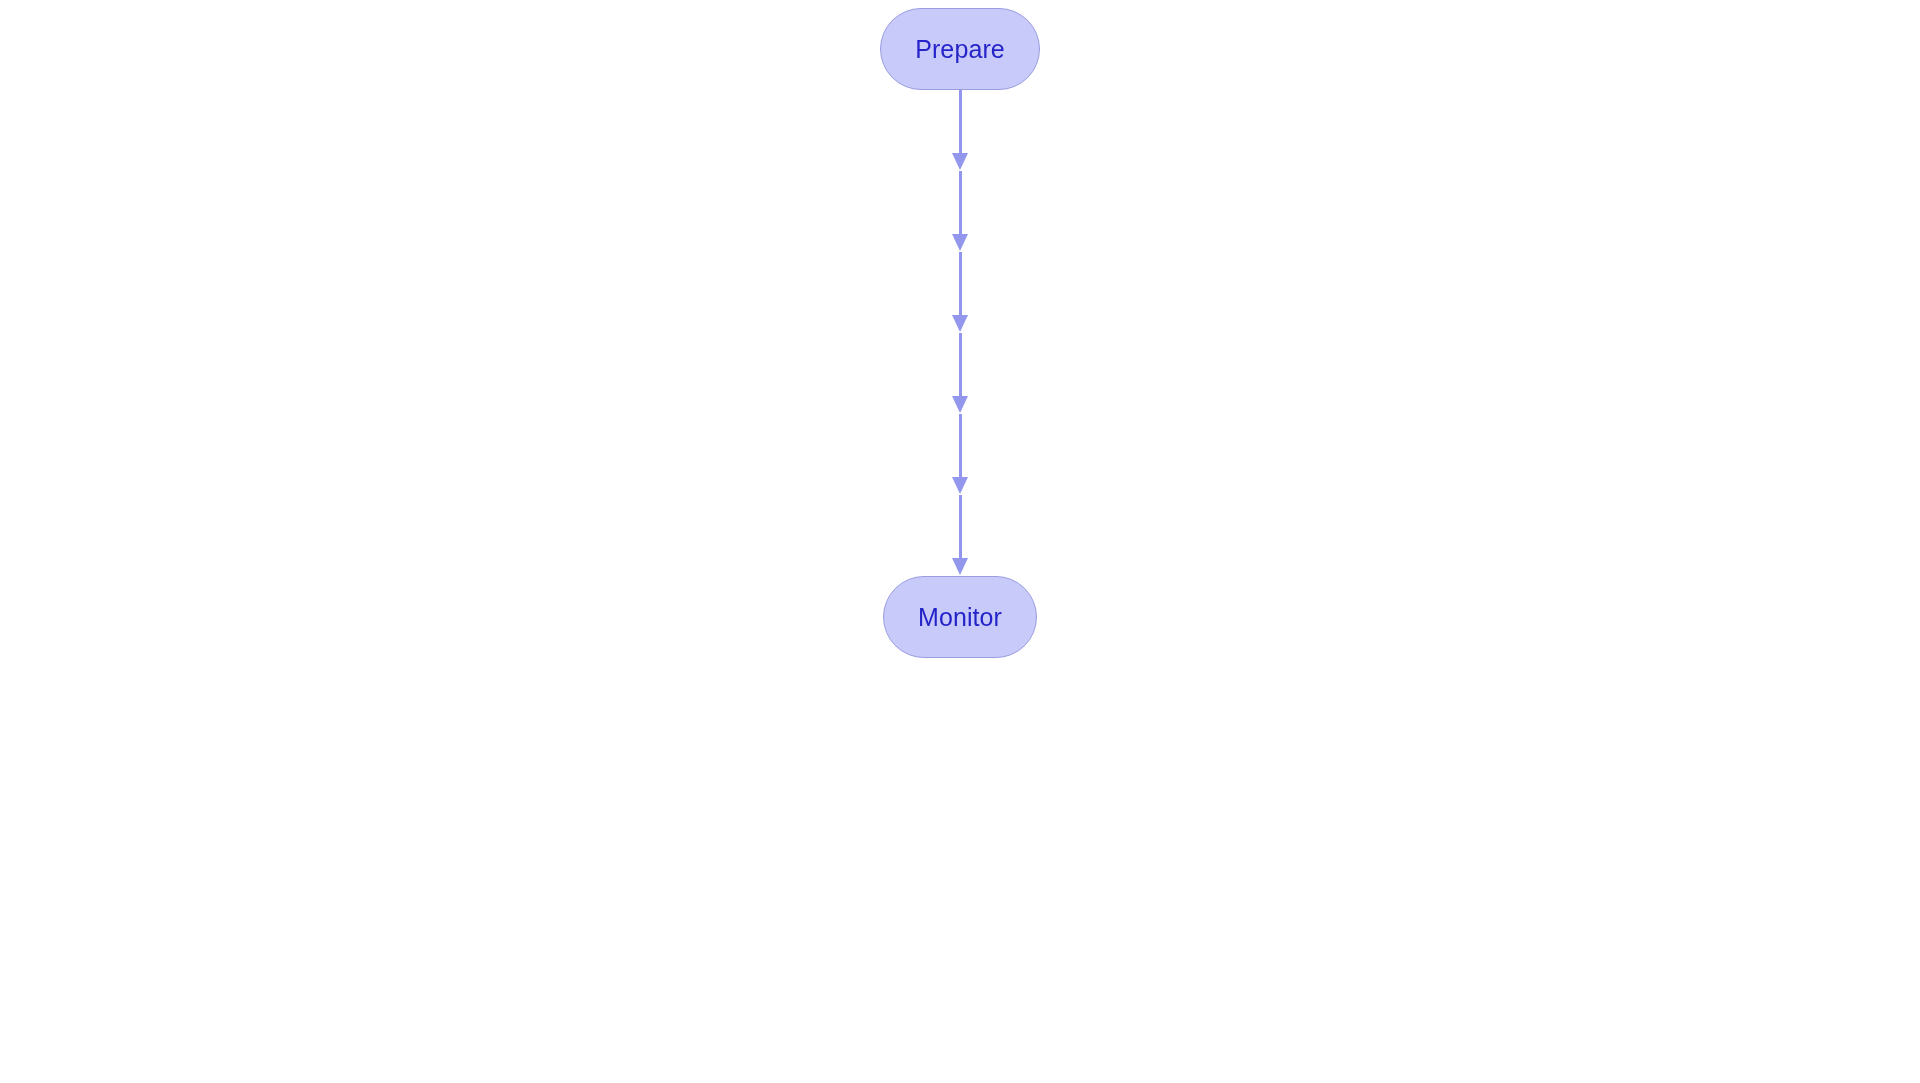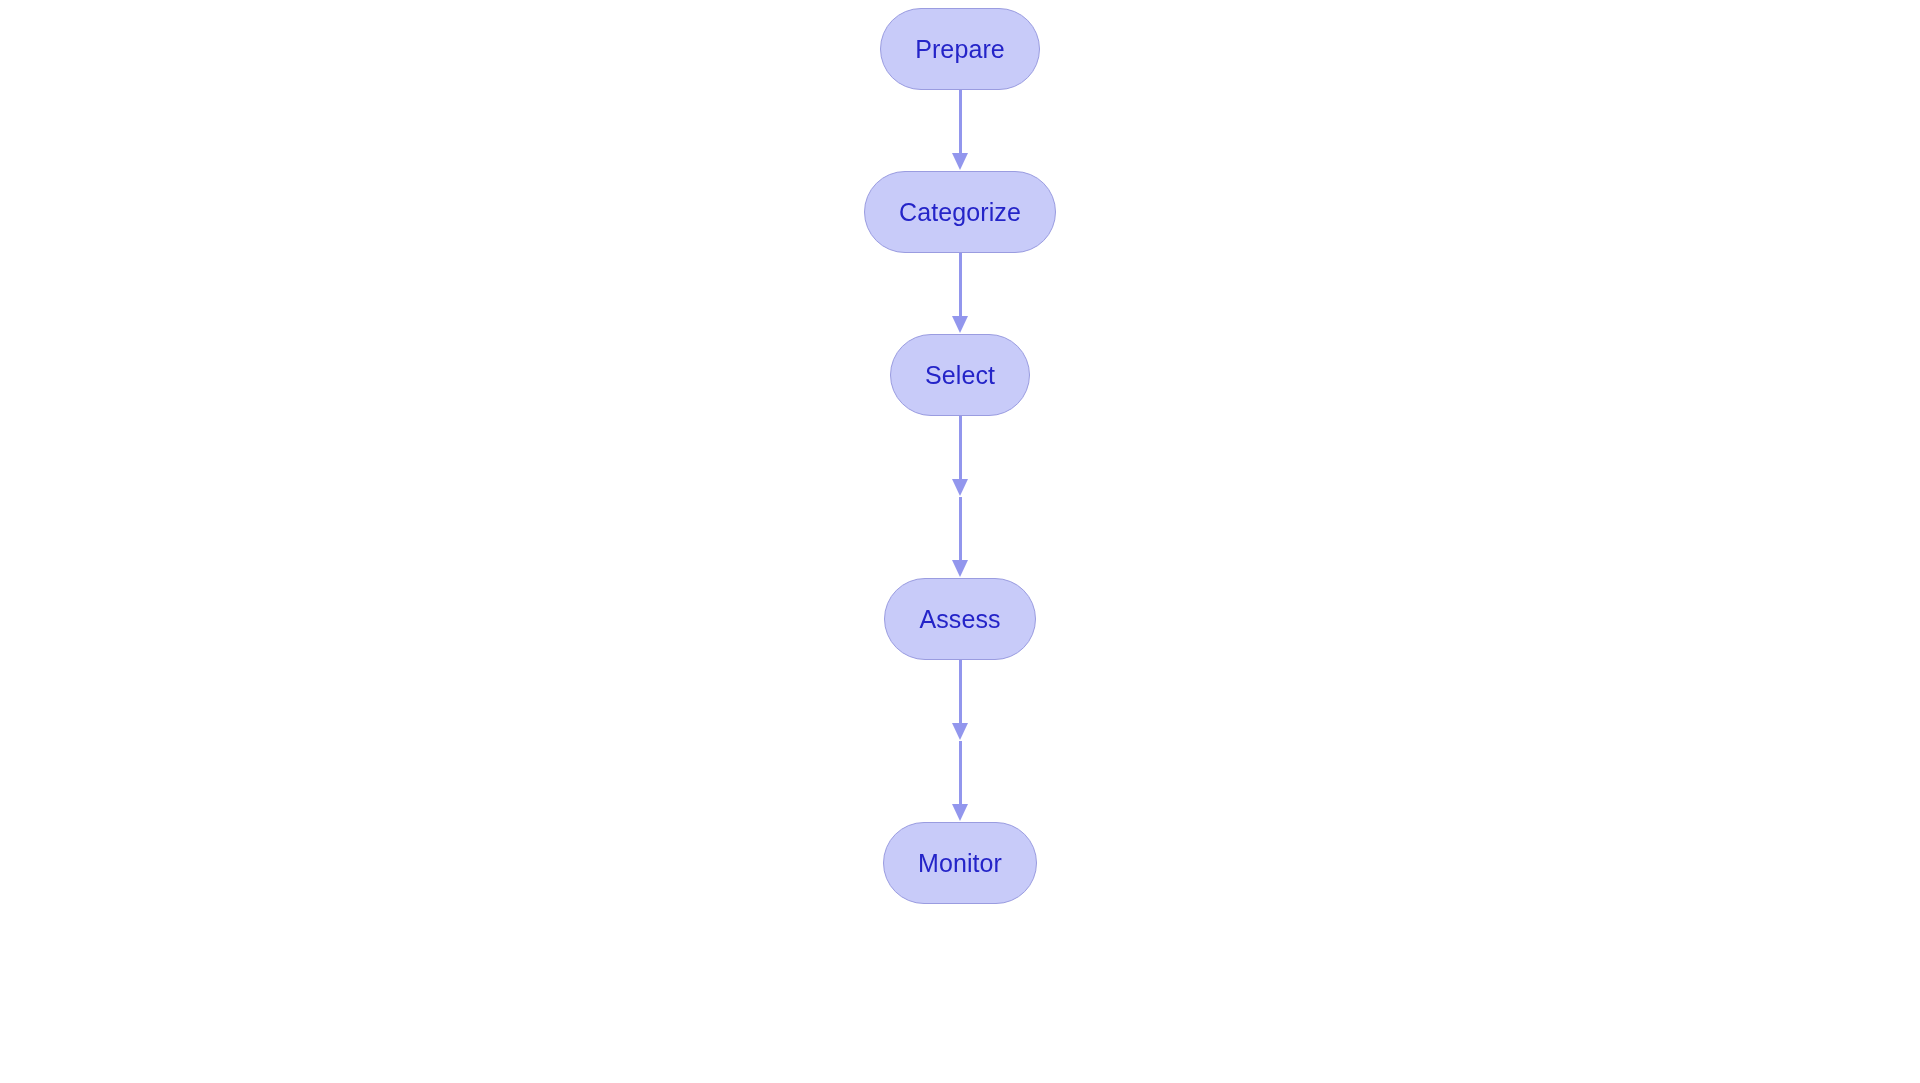--- a/index.html
+++ b/index.html
@@ -99,47 +99,38 @@
 
     <div class="node">
       <span class="node-label">Prepare</span>
     </div>
 
     <div class="connector">
       <span class="line"></span>
       <span class="arrowhead"></span>
     </div>
 
-    <div class="node">
-      <span class="node-label">Categorize</span>
-    </div>
-
-    <div class="connector">
-      <span class="line"></span>
-      <span class="arrowhead"></span>
-    </div>
-
-    <div class="node">
-      <span class="node-label">Select</span>
-    </div>
 
     <div class="connector">
       <span class="line"></span>
       <span class="arrowhead"></span>
     </div>
 
 
     <div class="connector">
       <span class="line"></span>
       <span class="arrowhead"></span>
     </div>
 
-    <div class="node">
-      <span class="node-label">Assess</span>
+
+    <div class="connector">
+      <span class="line"></span>
+      <span class="arrowhead"></span>
     </div>
+
 
     <div class="connector">
       <span class="line"></span>
       <span class="arrowhead"></span>
     </div>
 
 
     <div class="connector">
       <span class="line"></span>
       <span class="arrowhead"></span>

